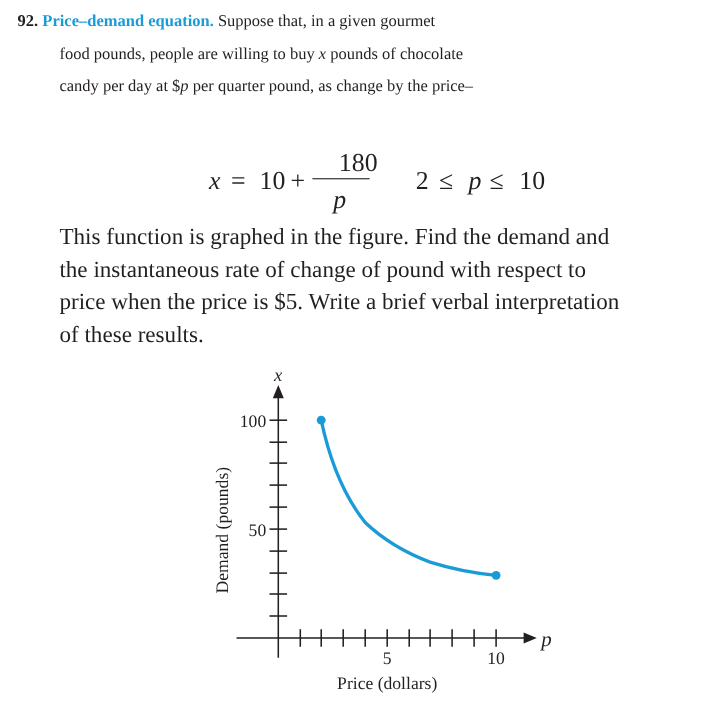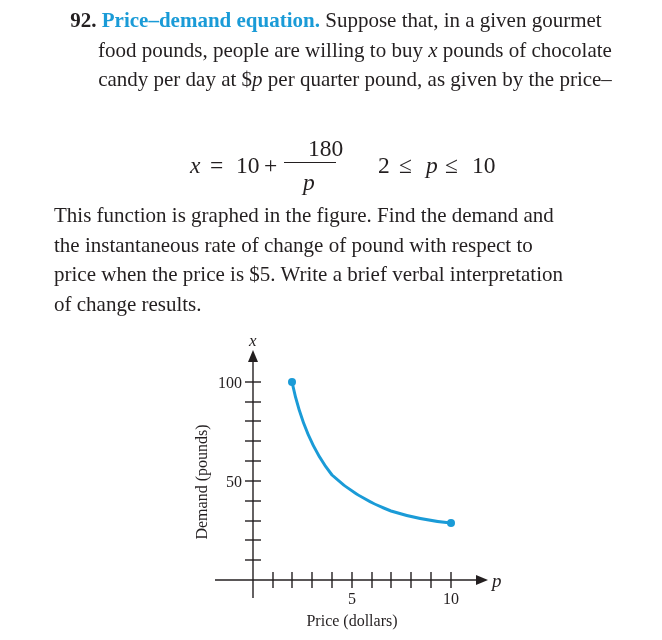--- a/index.html
+++ b/index.html
@@ -1,38 +1,38 @@
 <!DOCTYPE html>
 <html><head>
 <meta charset="utf-8">
 <style>
   html, body { margin:0; padding:0; background:#ffffff; }
   body { width:662px; height:640px; position:relative; overflow:hidden;
          font-family:"Liberation Serif","DejaVu Serif",serif; color:#231f20; }
-  .problem { position:absolute; left:16px; top:6px; width:640px; font-size:21px; line-height:29.5px;text-align:center; }
+  .problem { position:absolute; left:16px; top:6px; width:640px; font-size:15px; line-height:29.5px; }
   .num { font-weight:bold; }
   .title { color:#1a9bd7; font-weight:bold; }
   .indent { padding-left:38px; }
   .p1 { text-indent:-38px; }
   .eq { position:absolute; top:132px; left:0; width:662px; height:70px; font-size:23.5px; }
   .eq span { position:absolute; }
   .frac-line { position:absolute; left:284px; top:162px; width:52px; height:1.4px; background:#231f20; }
   .para2 { position:absolute; left:54px; top:201px; width:600px; font-size:21px; line-height:29.5px; }
   svg { position:absolute; left:0; top:0; }
   .svgtext { font-family:"Liberation Serif","DejaVu Serif",serif; fill:#231f20; }
 </style>
 </head>
 <body>
 
 <div class="problem">
   <div class="p1 indent">
     <span class="num">92.</span>
     <span class="title">Price–demand equation.</span><span> Suppose that, in a given gourmet</span><br>
     <span>food pounds, people are willing to buy </span><i>x</i><span> pounds of chocolate</span><br>
-    <span>candy per day at $</span><i>p</i><span> per quarter pound, as given by the price–</span><br>
+    <span>candy per day at $</span><i>p</i><span> per quarter pound, as change by the price–</span><br>
   </div>
 </div>
 
 <div class="eq">
   <span style="left:190px;top:20px;font-style:italic;">x</span>
   <span style="left:210px;top:20px;">=</span>
   <span style="left:236px;top:20px;">10</span>
   <span style="left:264px;top:20px;">+</span>
   <span style="left:308px;top:3px;">180</span>
   <span style="left:303px;top:37px;font-style:italic;">p</span>
@@ -41,21 +41,21 @@
   <span style="left:426px;top:20px;font-style:italic;">p</span>
   <span style="left:445px;top:20px;">≤</span>
   <span style="left:472px;top:20px;">10</span>
 </div>
 <div class="frac-line"></div>
 
 <div class="para2">
   <div>This function is graphed in the figure. Find the demand and</div>
   <div>the instantaneous rate of change of pound with respect to</div>
   <div>price when the price is $5. Write a brief verbal interpretation</div>
-  <div>of change results.</div>
+  <div>of these results.</div>
 </div>
 
 <svg width="662" height="640">
 
   <line x1="253" y1="360" x2="253" y2="598" stroke="#231f20" stroke-width="1.4"></line>
   <polygon points="253,350 248,362 258,362" fill="#231f20"></polygon>
 
   <line x1="215" y1="580" x2="478" y2="580" stroke="#231f20" stroke-width="1.4"></line>
   <polygon points="488,580 476,575 476,585" fill="#231f20"></polygon>
 

